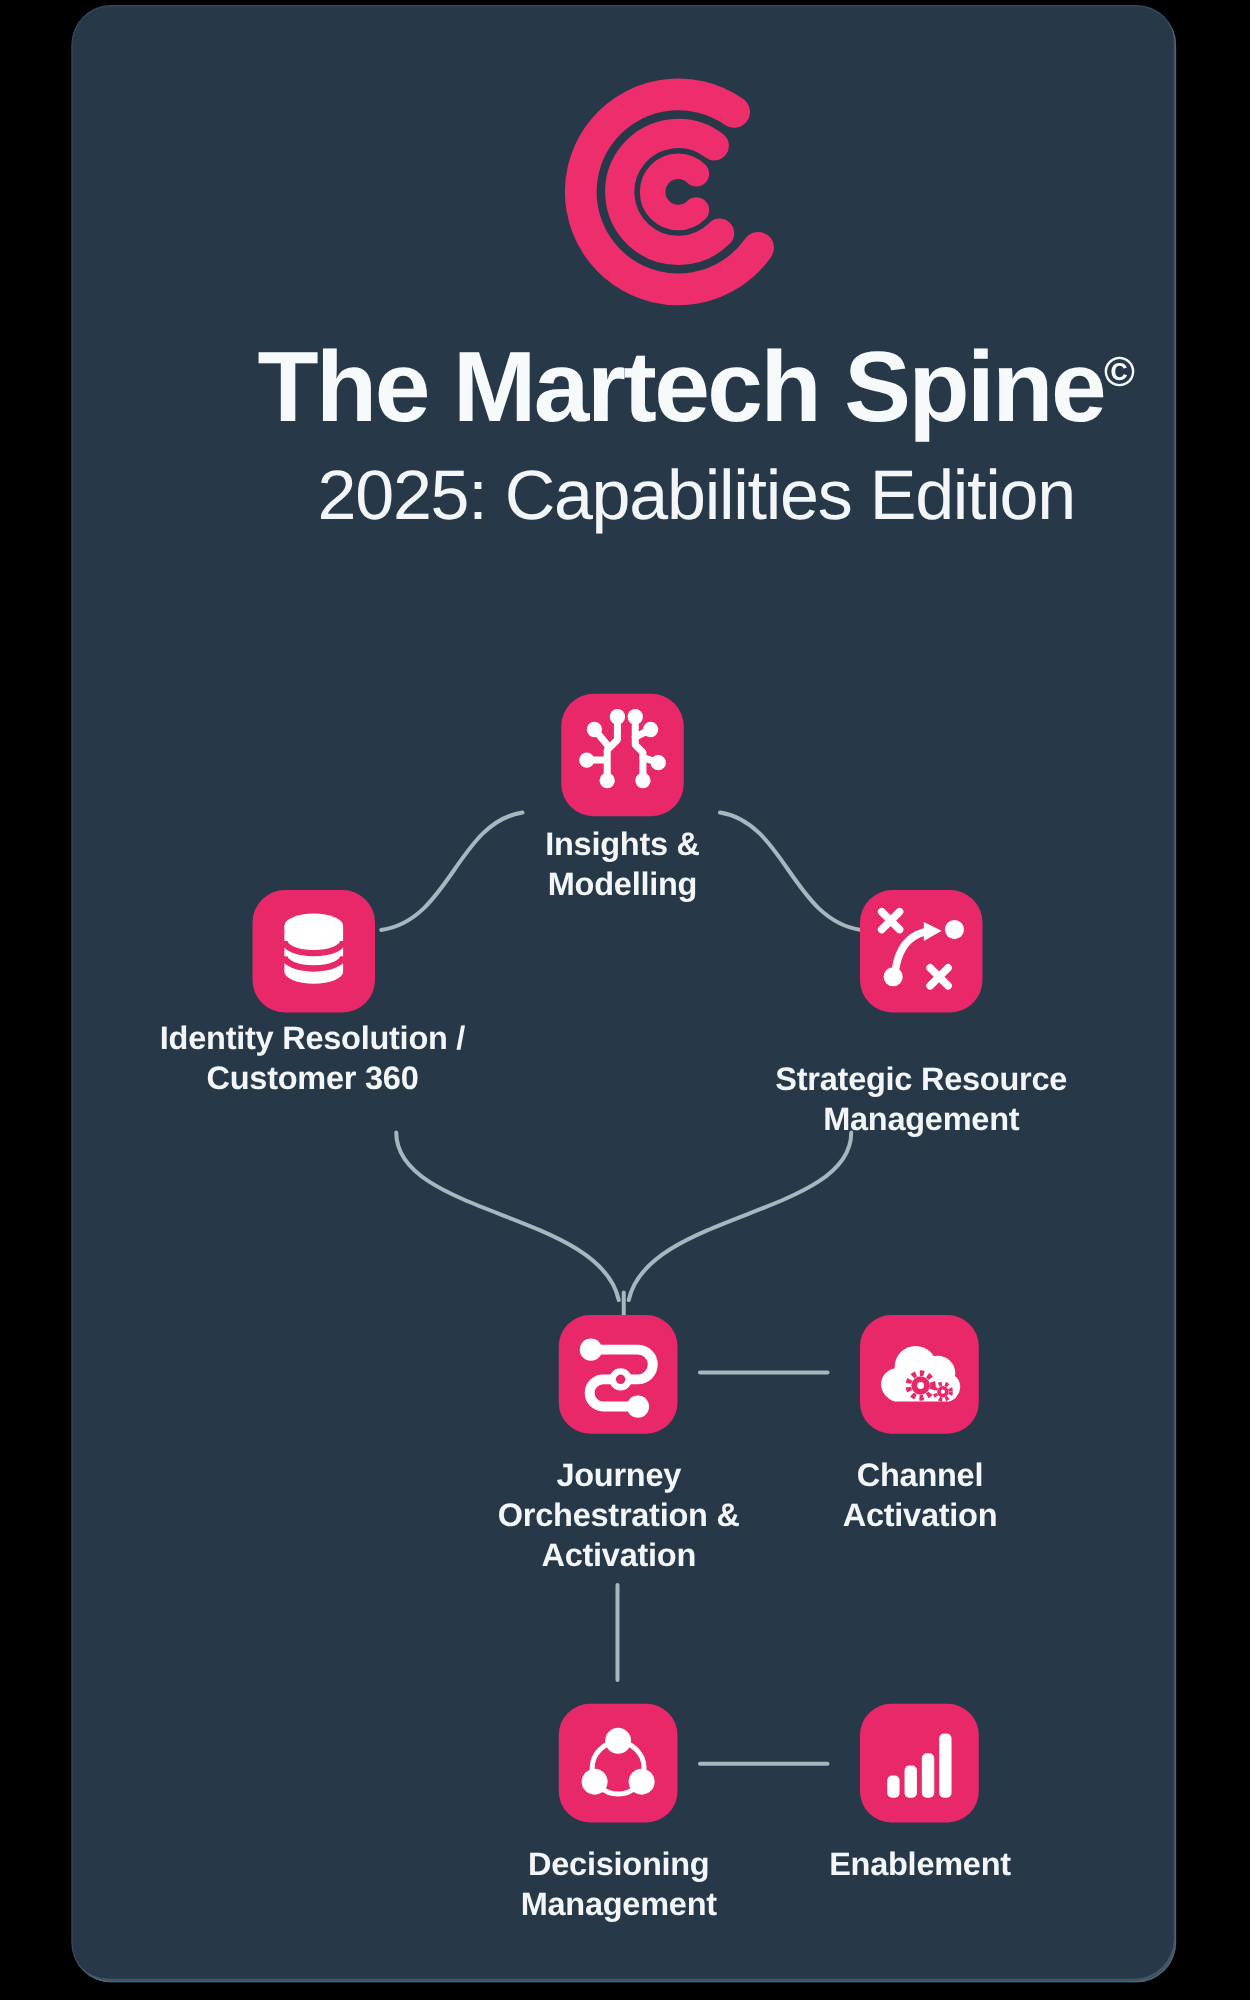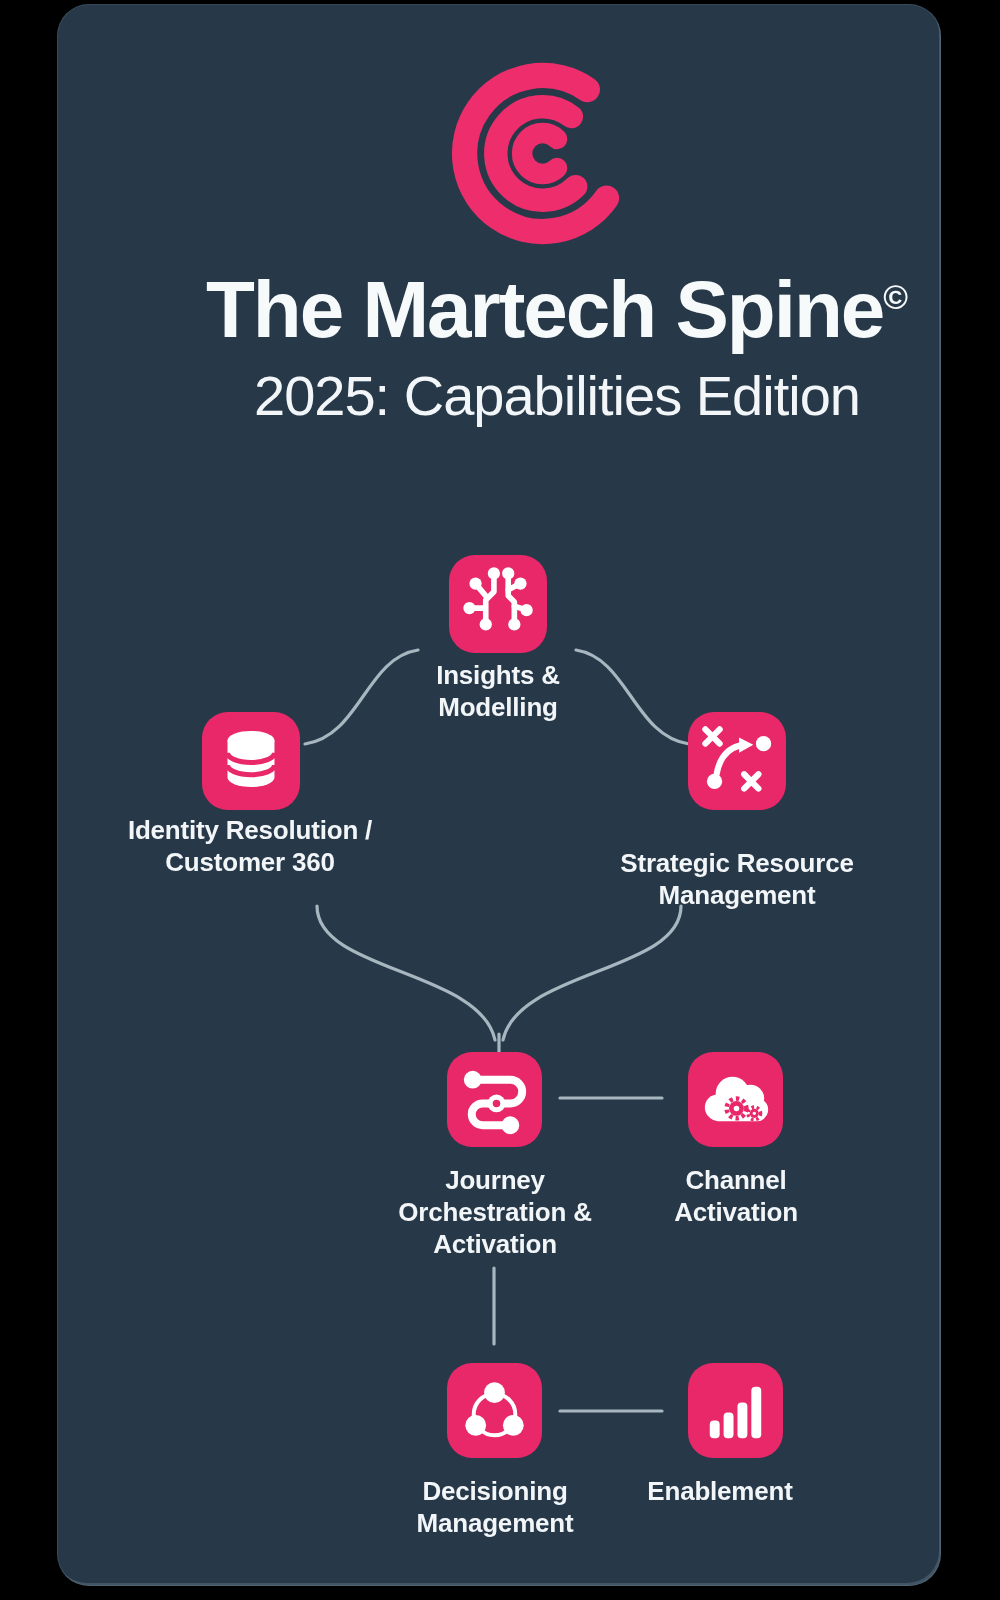--- a/index.html
+++ b/index.html
@@ -44,21 +44,21 @@
     position:absolute;text-align:center;color:#f3f6f8;
     font-size:26px;font-weight:700;line-height:32px;letter-spacing:-0.2px;
   }
   .nlabel span{display:block;}
   #label-business{left:378px;top:659px;width:240px;}
   #label-identity{left:95px;top:814px;width:310px;}
   #label-strategic{left:582px;top:814px;width:310px;margin-top:33px;}
   #label-journey{left:375px;top:1164px;width:240px;}
   #label-channel{left:616px;top:1164px;width:240px;}
   #label-relationship{left:375px;top:1475px;width:240px;}
-  #label-enablement{left:600px;top:1475px;width:240px;}
+  #label-enablement{left:616px;top:1475px;width:240px;}
 </style>
 </head>
 <body>
 
 <div class="stage">
   <div class="card">
 
     <svg class="logo" viewBox="0 0 100 100">
       <g fill="none" stroke="#ee2d6d" stroke-linecap="round">
         <path d="M70.94 17.23 A40 40 0 1 0 80.77 72.94" stroke-width="13"></path>

